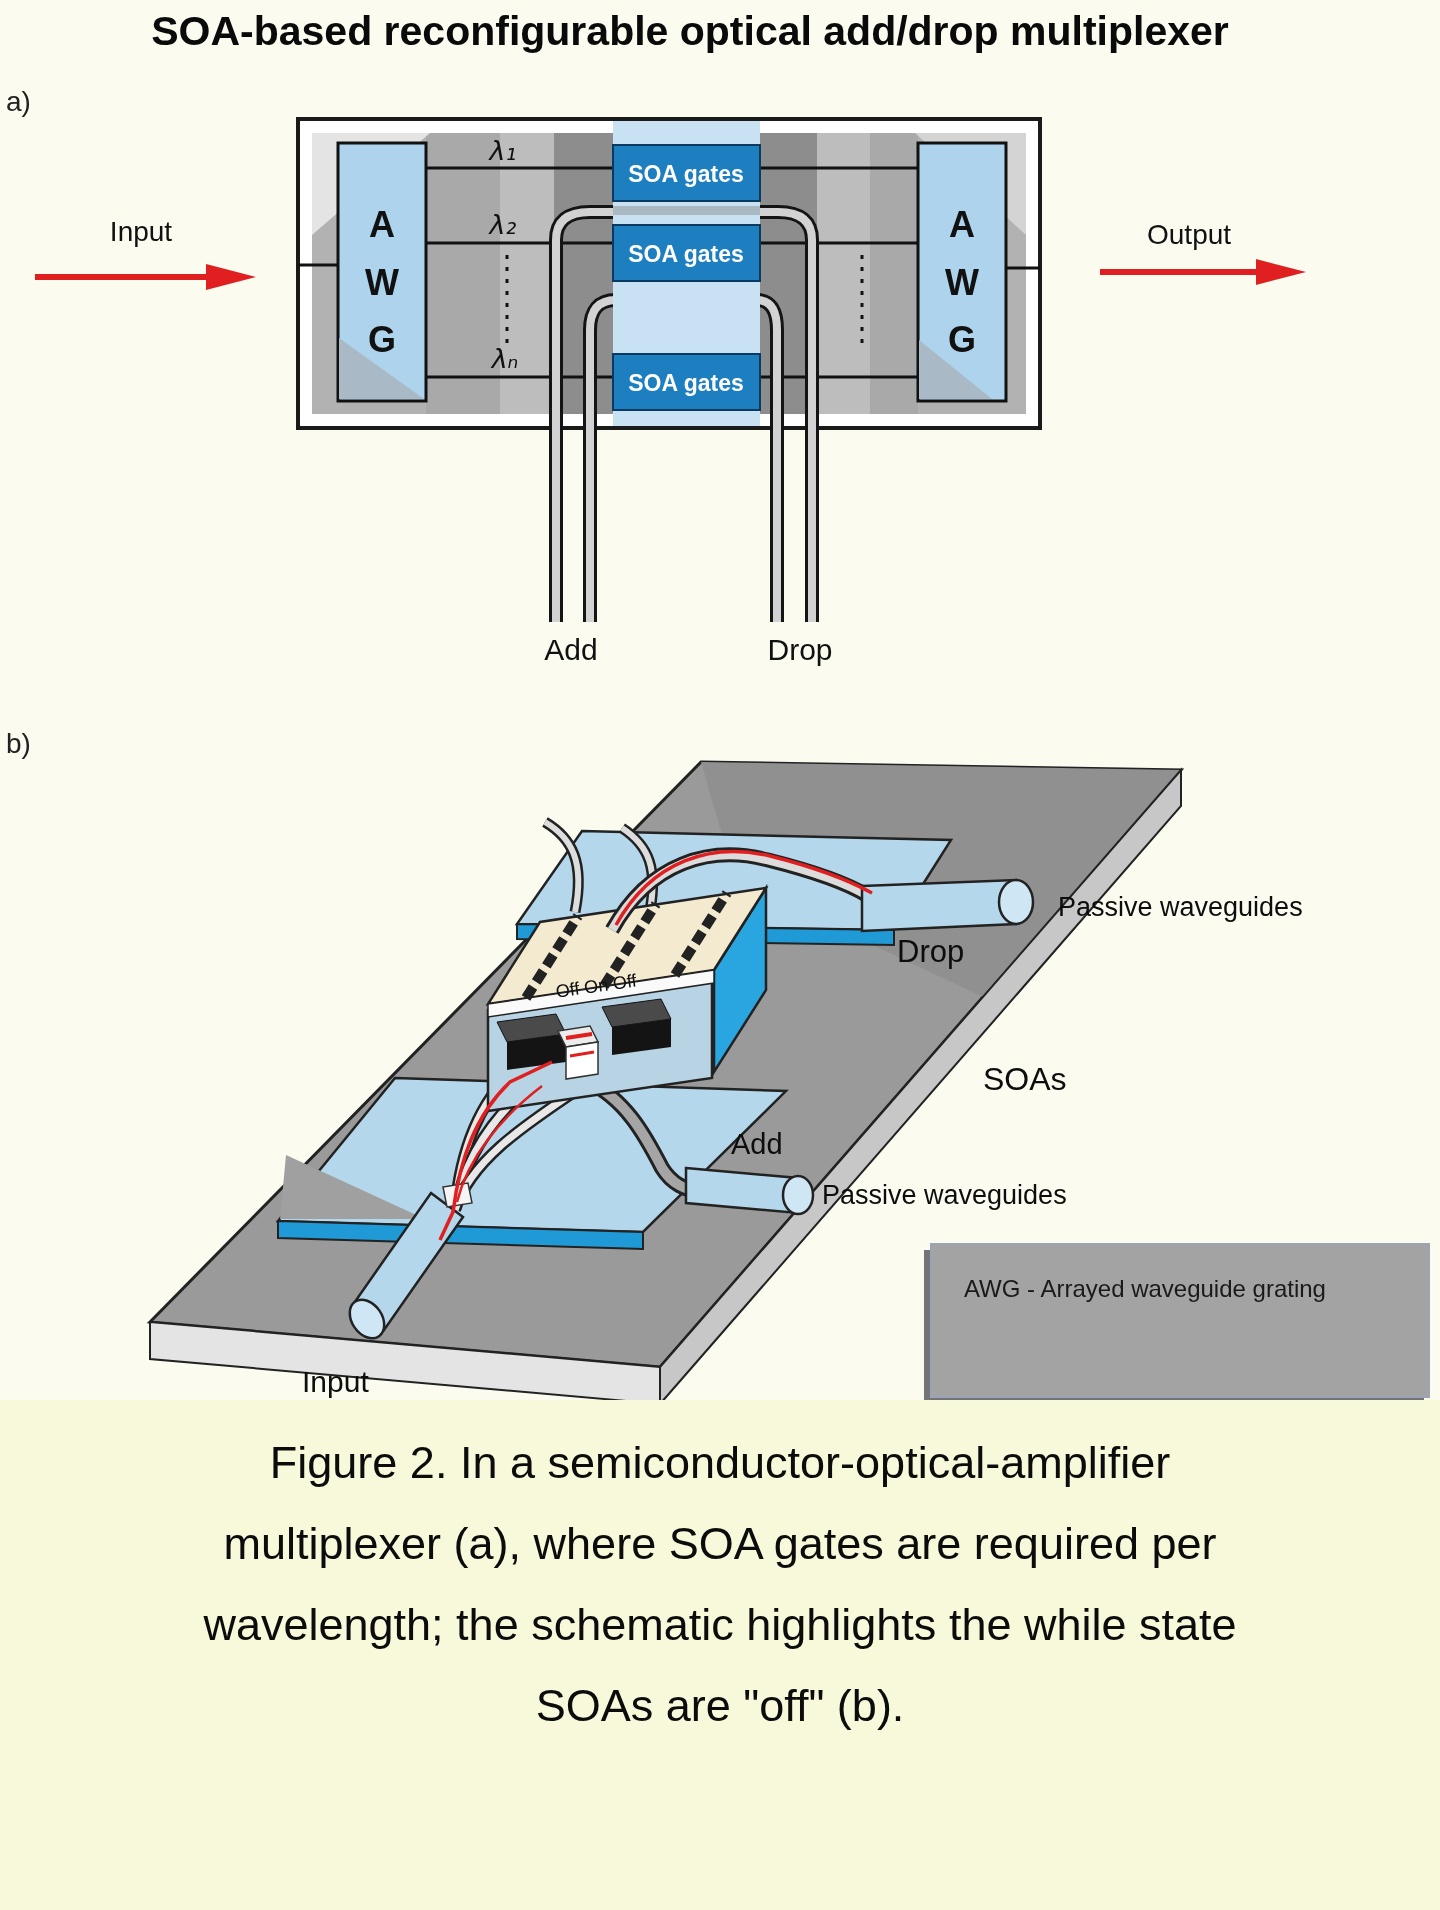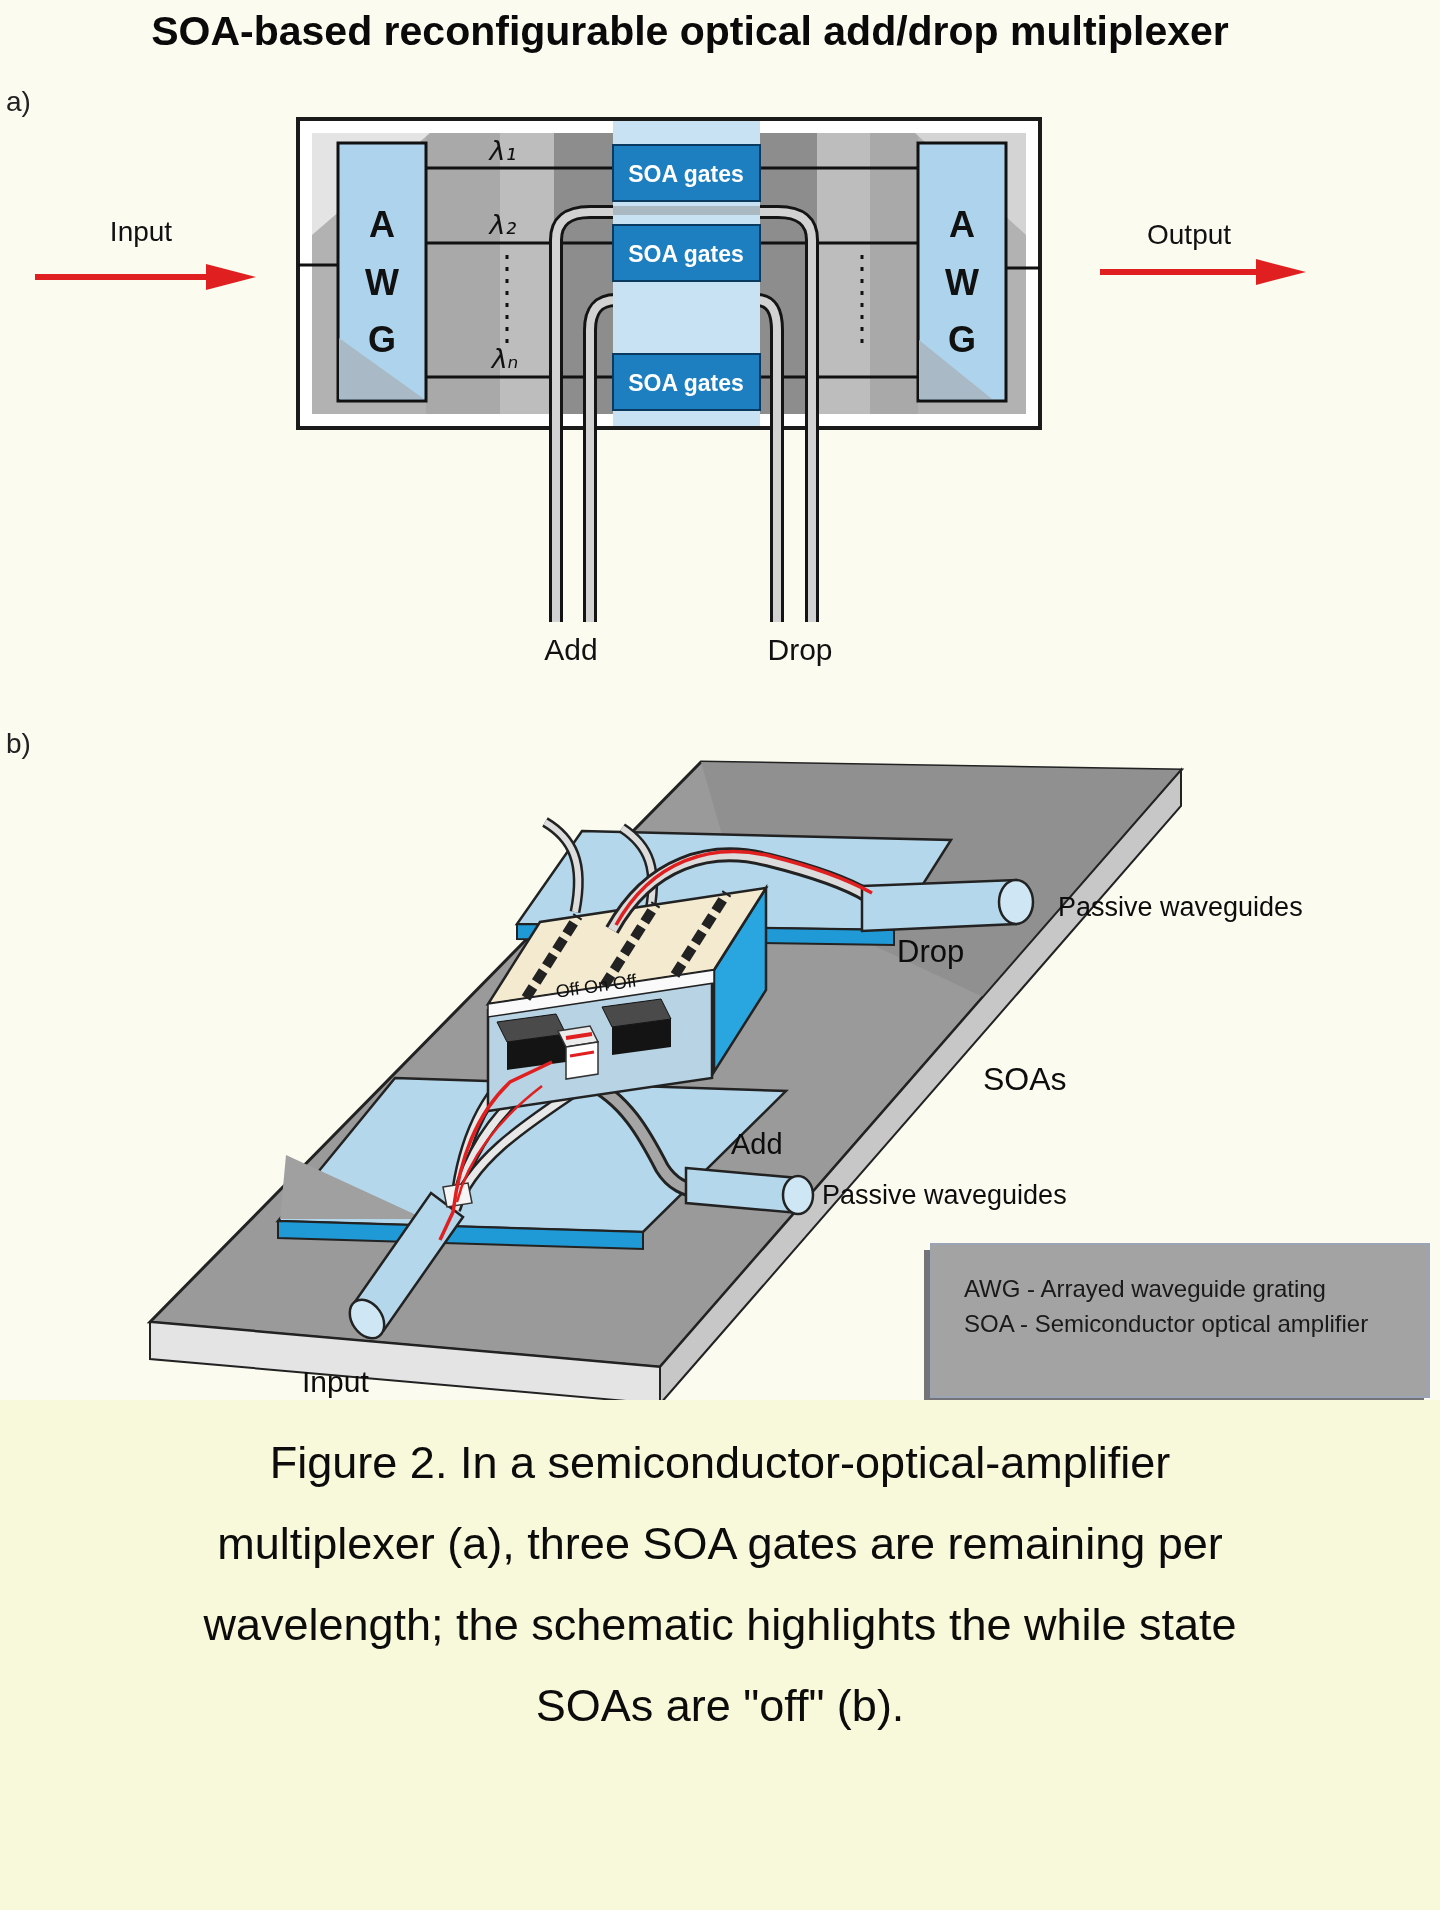--- a/index.html
+++ b/index.html
@@ -236,23 +236,22 @@
         <text x="983" y="1090" font-size="32">SOAs</text>
         <text x="731" y="1154">Add</text>
         <text x="822" y="1204" font-size="27">Passive waveguides</text>
         <text x="302" y="1392" font-size="30">Input</text>
       </g>
     </g>
   </svg>
 
   <div class="legend-box">
     <div class="legend-line">AWG - Arrayed waveguide grating</div>
-    <div class="legend-line">SOA - Semiconductor optical amplifier</div>
   </div>
 
   <div class="caption">
     <div class="caption-line">Figure 2. In a semiconductor-optical-amplifier</div>
-    <div class="caption-line">multiplexer (a), three SOA gates are remaining per</div>
+    <div class="caption-line">multiplexer (a), where SOA gates are required per</div>
     <div class="caption-line">wavelength; the schematic highlights the while state</div>
     <div class="caption-line">SOAs are "off" (b).</div>
   </div>
 
 </div>
 
 </body></html>

